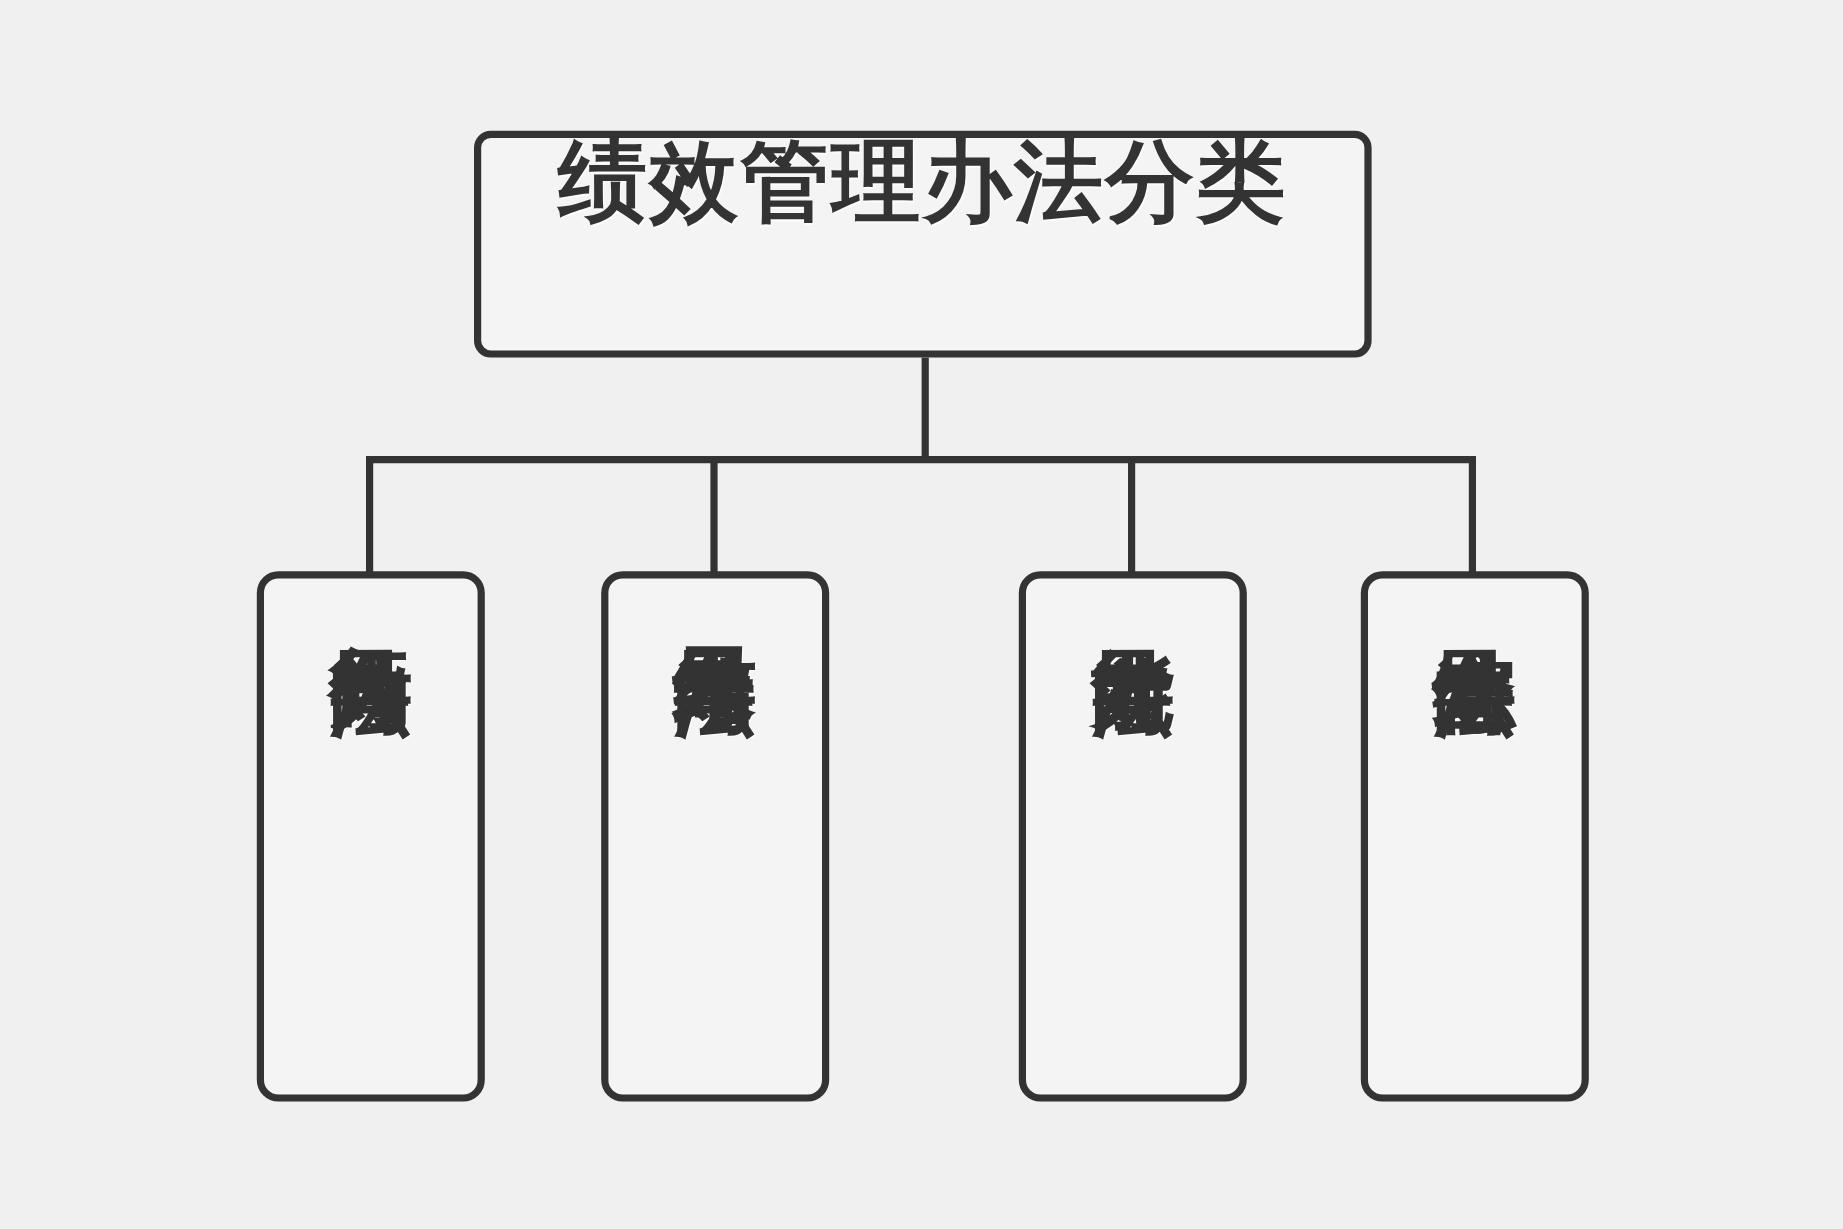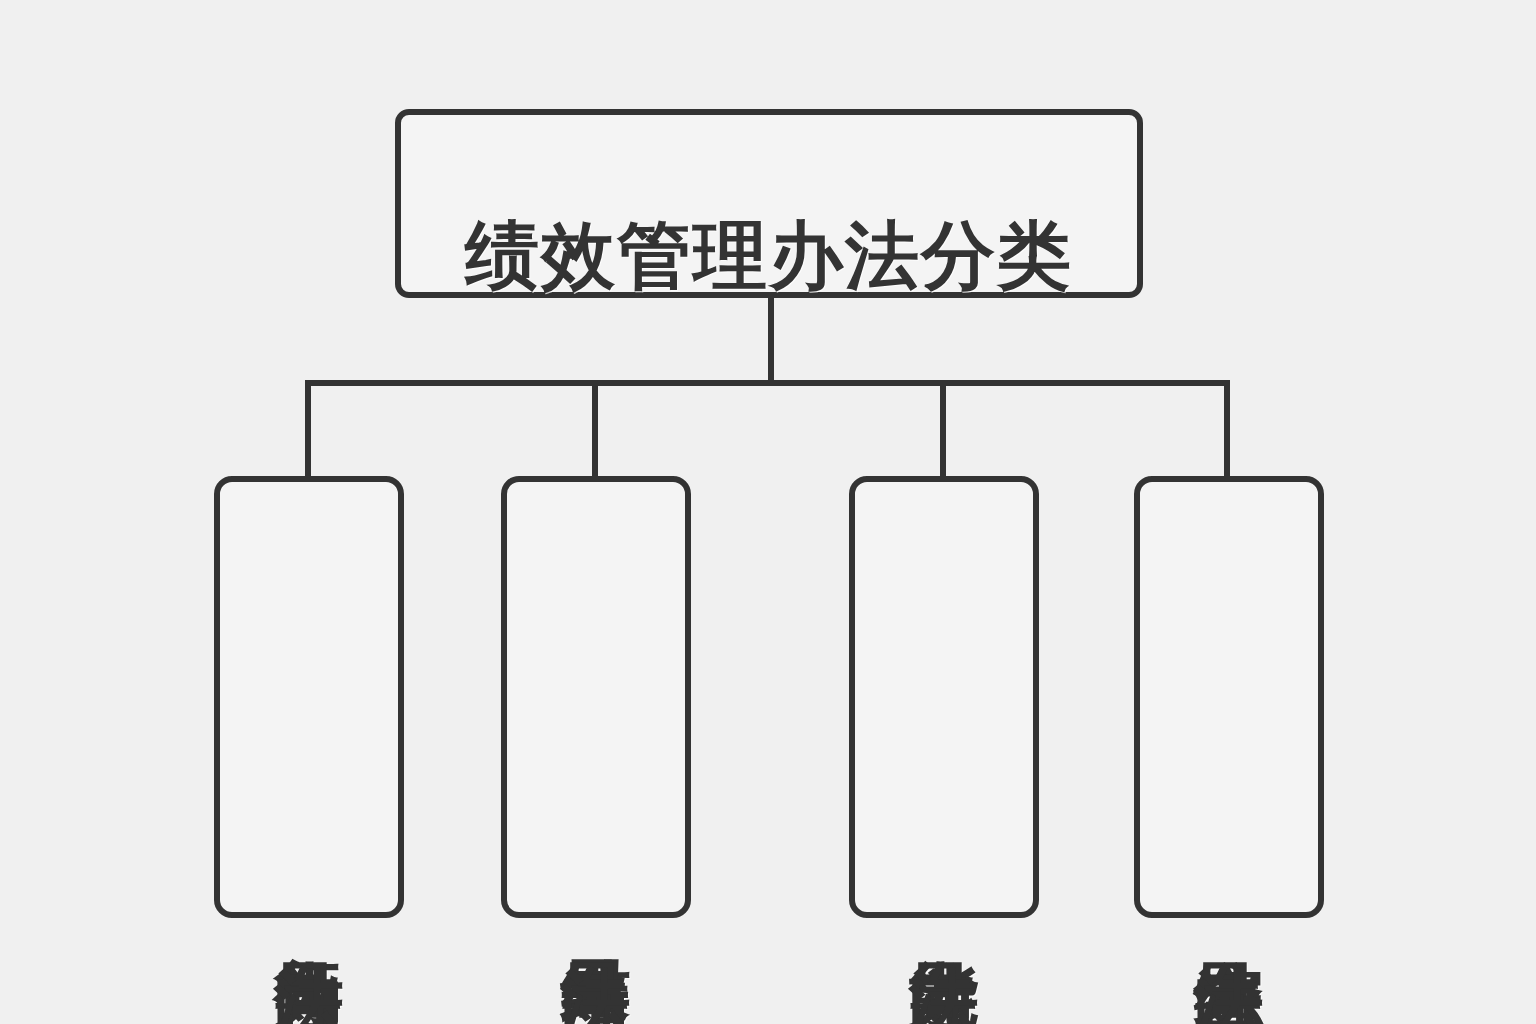--- a/index.html
+++ b/index.html
@@ -32,21 +32,21 @@
     pointer-events: none;
   }
 
   
   .node {
     position: absolute;
     box-sizing: border-box;
     background: #f4f4f4;
     border: 6px solid #333333;
     display: flex;
-    align-items: flex-end;
+    align-items: flex-start;
     justify-content: center;
   }
 
   
   #root-node {
     left: 395px;
     top: 109px;
     width: 748px;
     height: 189px;
     border-radius: 14px;

